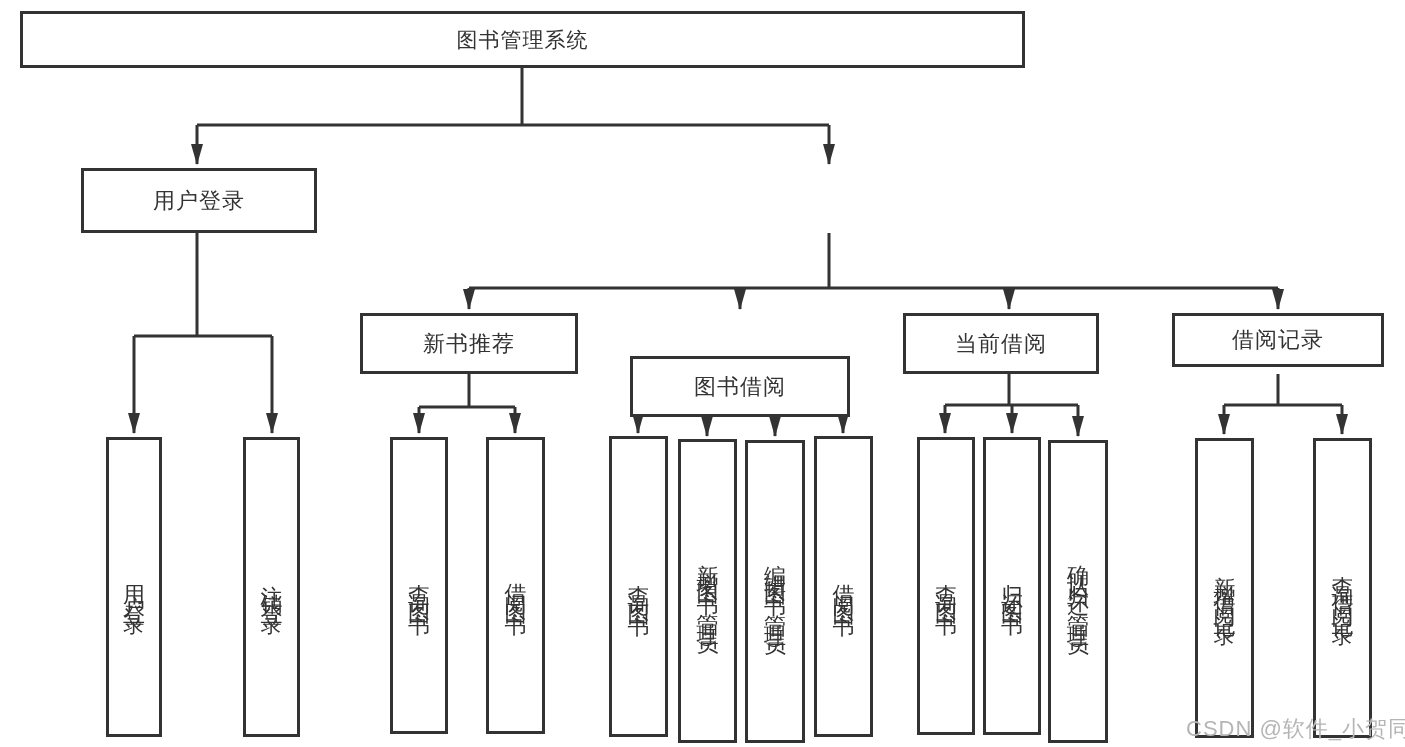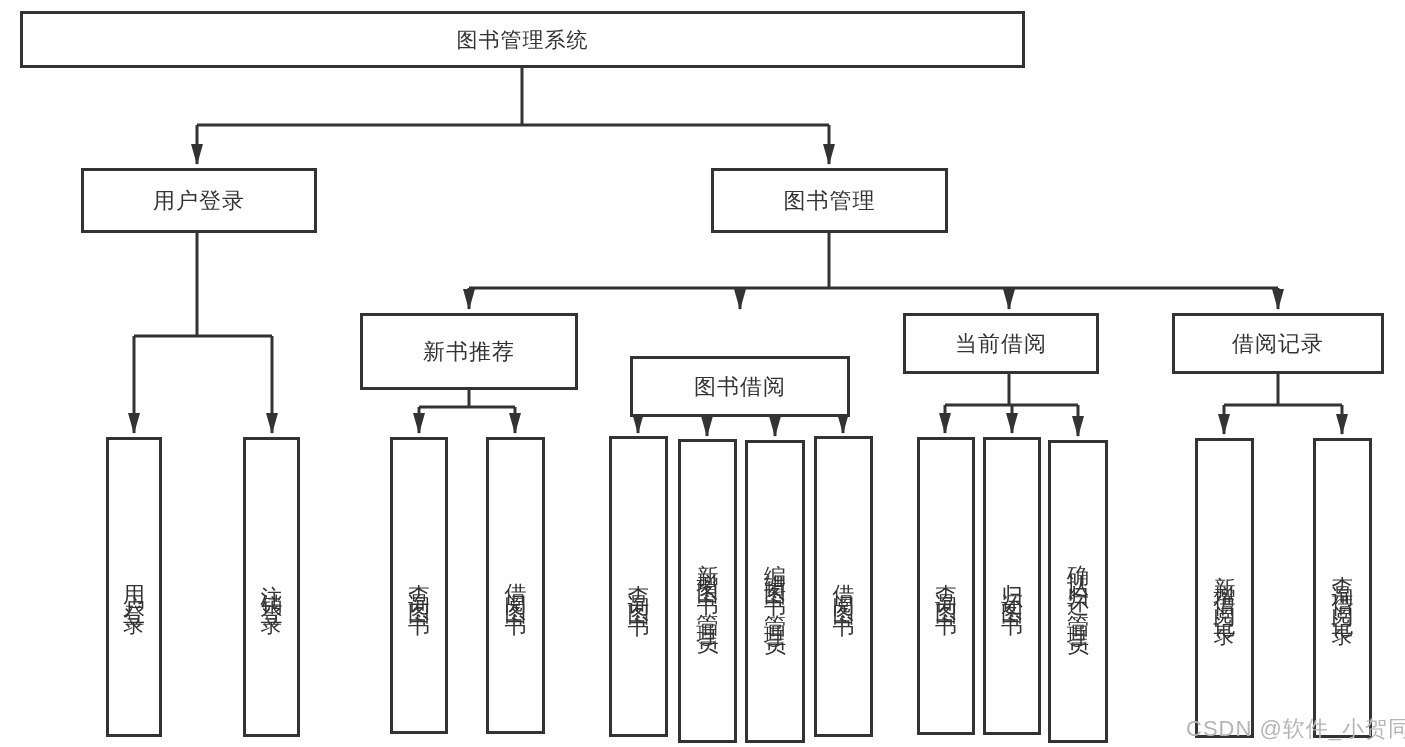--- a/index.html
+++ b/index.html
@@ -95,34 +95,31 @@
     <path d="M1342 405 V434" fill="none" stroke="#333333" stroke-width="3" marker-end="url(#arrowhead)"></path>
   </svg>
 
   <div class="node hnode root" style="left:20px; top:11px; width:1005px; height:57px;">
     <span>图书管理系统</span>
   </div>
 
   <div class="node hnode" style="left:81px; top:168px; width:236px; height:65px;">
     <span>用户登录</span>
   </div>
-  <div class="node hnode" style="left:711px; top:168px; width:237px; height:65px;">
-    <span>图书管理</span>
-  </div>
 
-  <div class="node hnode" style="left:360px; top:313px; width:218px; height:77px;text-align:center;">
+  <div class="node hnode" style="left:360px; top:313px; width:218px; height:61px;text-align:center;">
     <span>新书推荐</span>
   </div>
   <div class="node hnode" style="left:630px; top:313px; width:220px; height:61px;margin-top:43px;">
     <span>图书借阅</span>
   </div>
   <div class="node hnode" style="left:903px; top:313px; width:196px; height:61px;">
     <span>当前借阅</span>
   </div>
-  <div class="node hnode" style="left:1172px; top:313px; width:212px; height:61px;">
+  <div class="node hnode" style="left:1172px; top:313px; width:212px; height:54px;">
     <span>借阅记录</span>
   </div>
 
   <div class="node vnode" style="left:106px; top:437px; width:56px; height:300px;">
     <span>用户登录</span>
   </div>
   <div class="node vnode" style="left:243px; top:437px; width:57px; height:300px;">
     <span>注销登录</span>
   </div>
 

